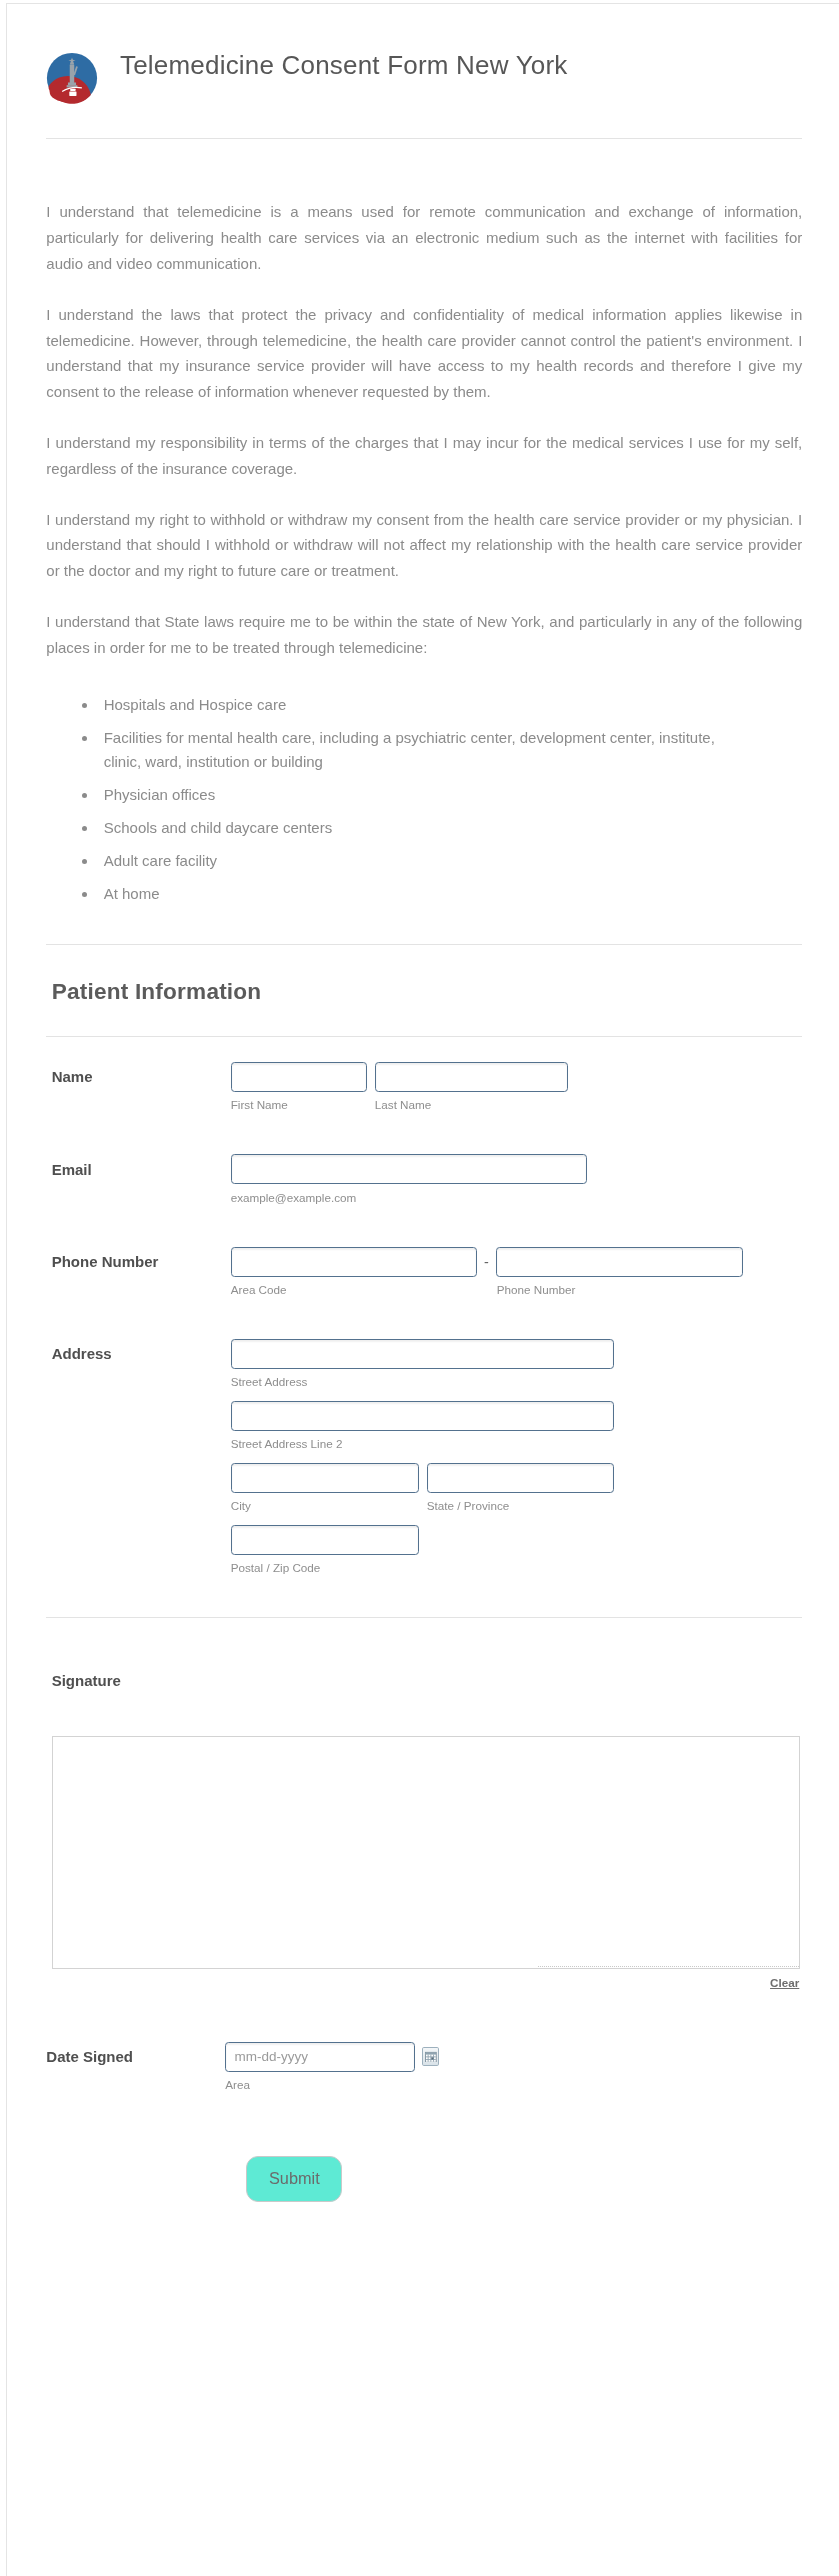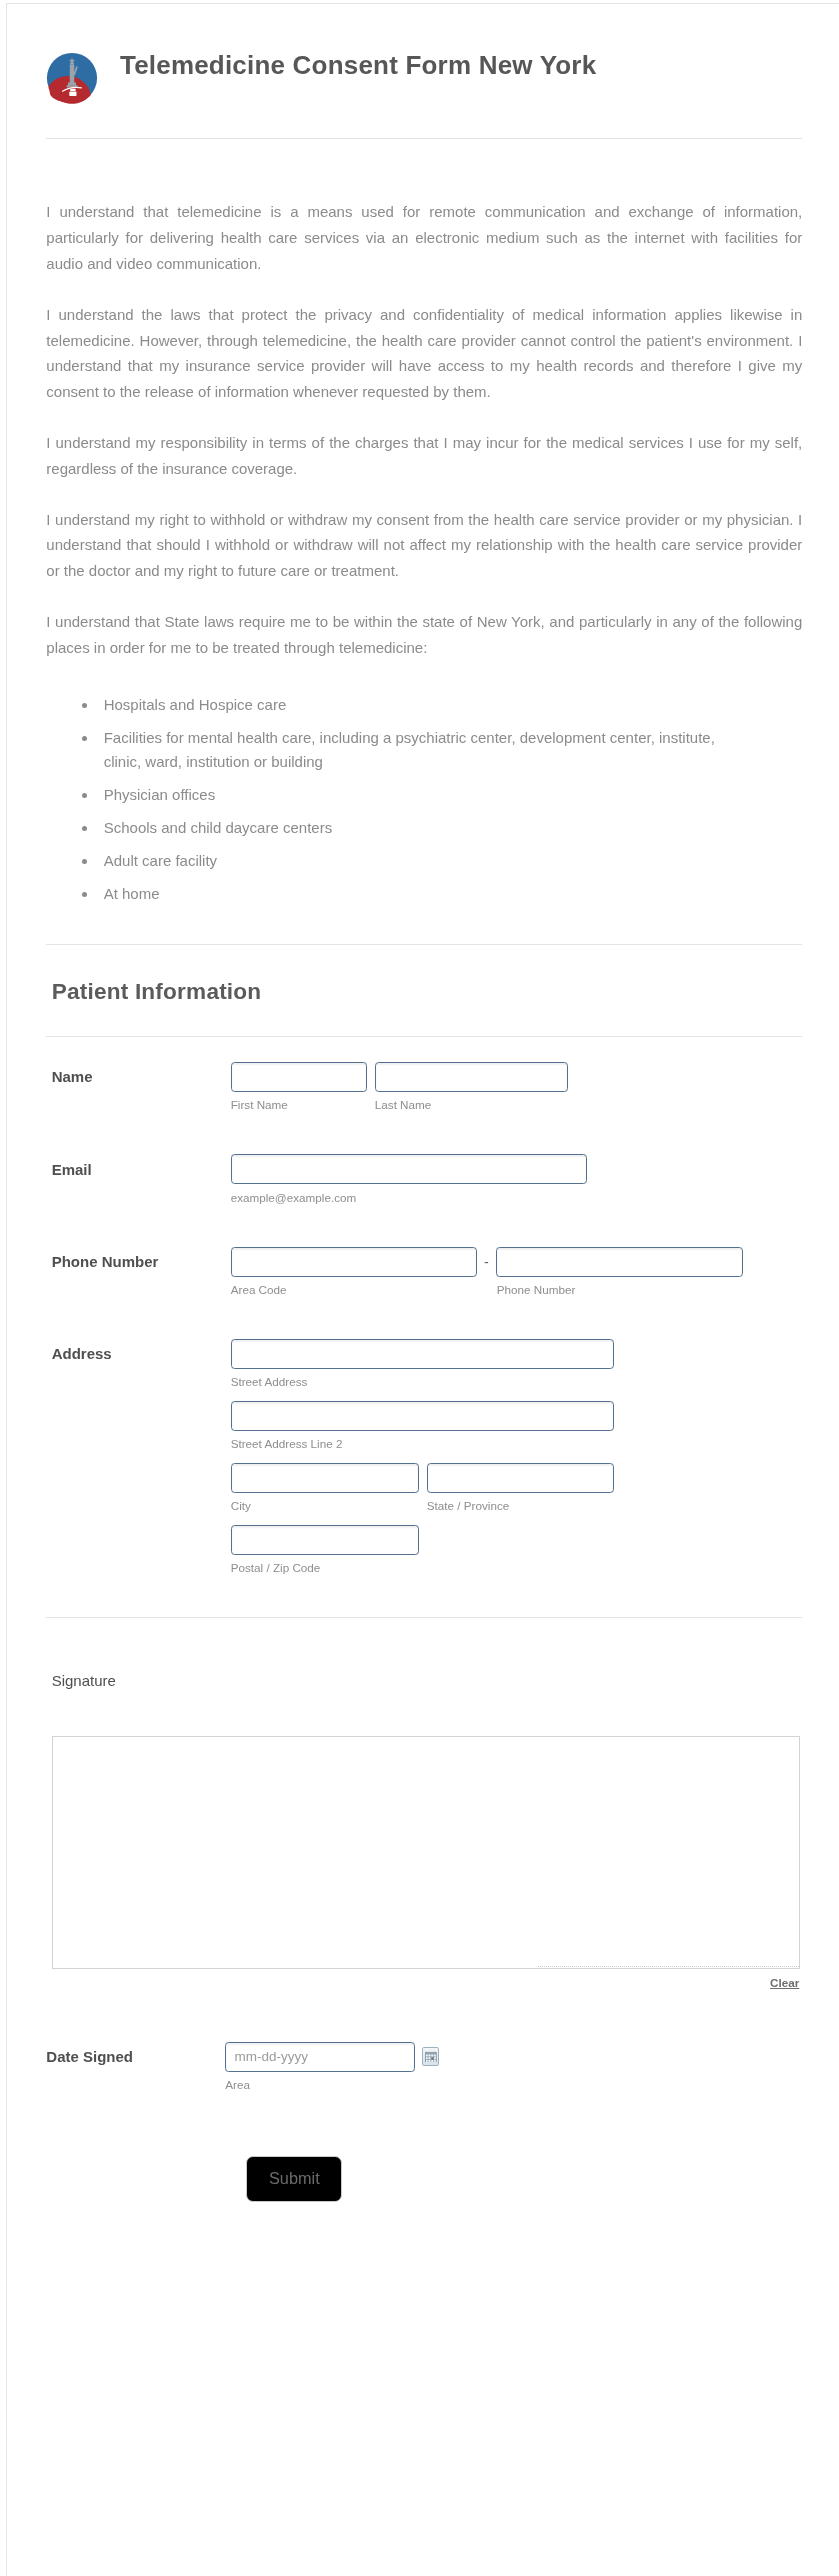--- a/index.html
+++ b/index.html
@@ -18,21 +18,21 @@
     border-top: 0.9px solid #e4e4e4;
     background: #ffffff;
     padding: 47px 44px 36px 39px;
   }
   
   .header { display: flex; align-items: flex-start; }
   .logo { width: 52px; height: 52px; flex: 0 0 52px; margin-top: 1.8px; }
   .header-text { margin-left: 21.7px; }
   .form-title {
     font-size: 26px;
-    font-weight: 700;
+    font-weight: 400;
     color: #575757;
     letter-spacing: 0.2px;
     line-height: 1.15;
   }
   .form-subtitle {
     margin-top: 12.6px;
     font-size: 15px;
     color: #8a8a8a;
     line-height: 1.55;
     max-width: 650px;
@@ -122,21 +122,21 @@
   .sl-phone { margin-left: 20px; }
   .sl-city  { width: 188px; }
   .sl-state { margin-left: 8.1px; }
   .addr-sub { margin-bottom: 12.6px; }
   
   .divider.pre-signature { margin-top: 31px; }
   .signature-label {
     margin-top: 54px;
     padding-left: 5.4px;
     font-size: 15px;
-    font-weight: 400;
+    font-weight: 700;
     color: #4f4f4f;
   }
   .signature-pad {
     position: relative;
     margin-top: 47px;
     margin-left: 5.4px;
     width: 748px;
     height: 233px;
     border: 0.9px solid #d3d3d3;
     background: #ffffff;
@@ -174,23 +174,23 @@
     justify-content: center;
     cursor: pointer;
     padding: 0;
   }
   
   .submit-row { margin-top: 65px; padding-left: 200px; }
   .submit-button {
     min-width: 91px;
     height: 46px;
     padding: 0 21.7px;
-    background: #000000;
+    background: #5eead4;
     border: 0.9px solid #c9c9c9;
-    border-radius: 7px;
+    border-radius: 12px;
     font-family: "Liberation Sans", "DejaVu Sans", sans-serif;
     font-size: 16.3px;
     color: #6b6b6b;
     cursor: pointer;
   }
 </style>
 </head>
 <body>
 
 <div class="form-card">

